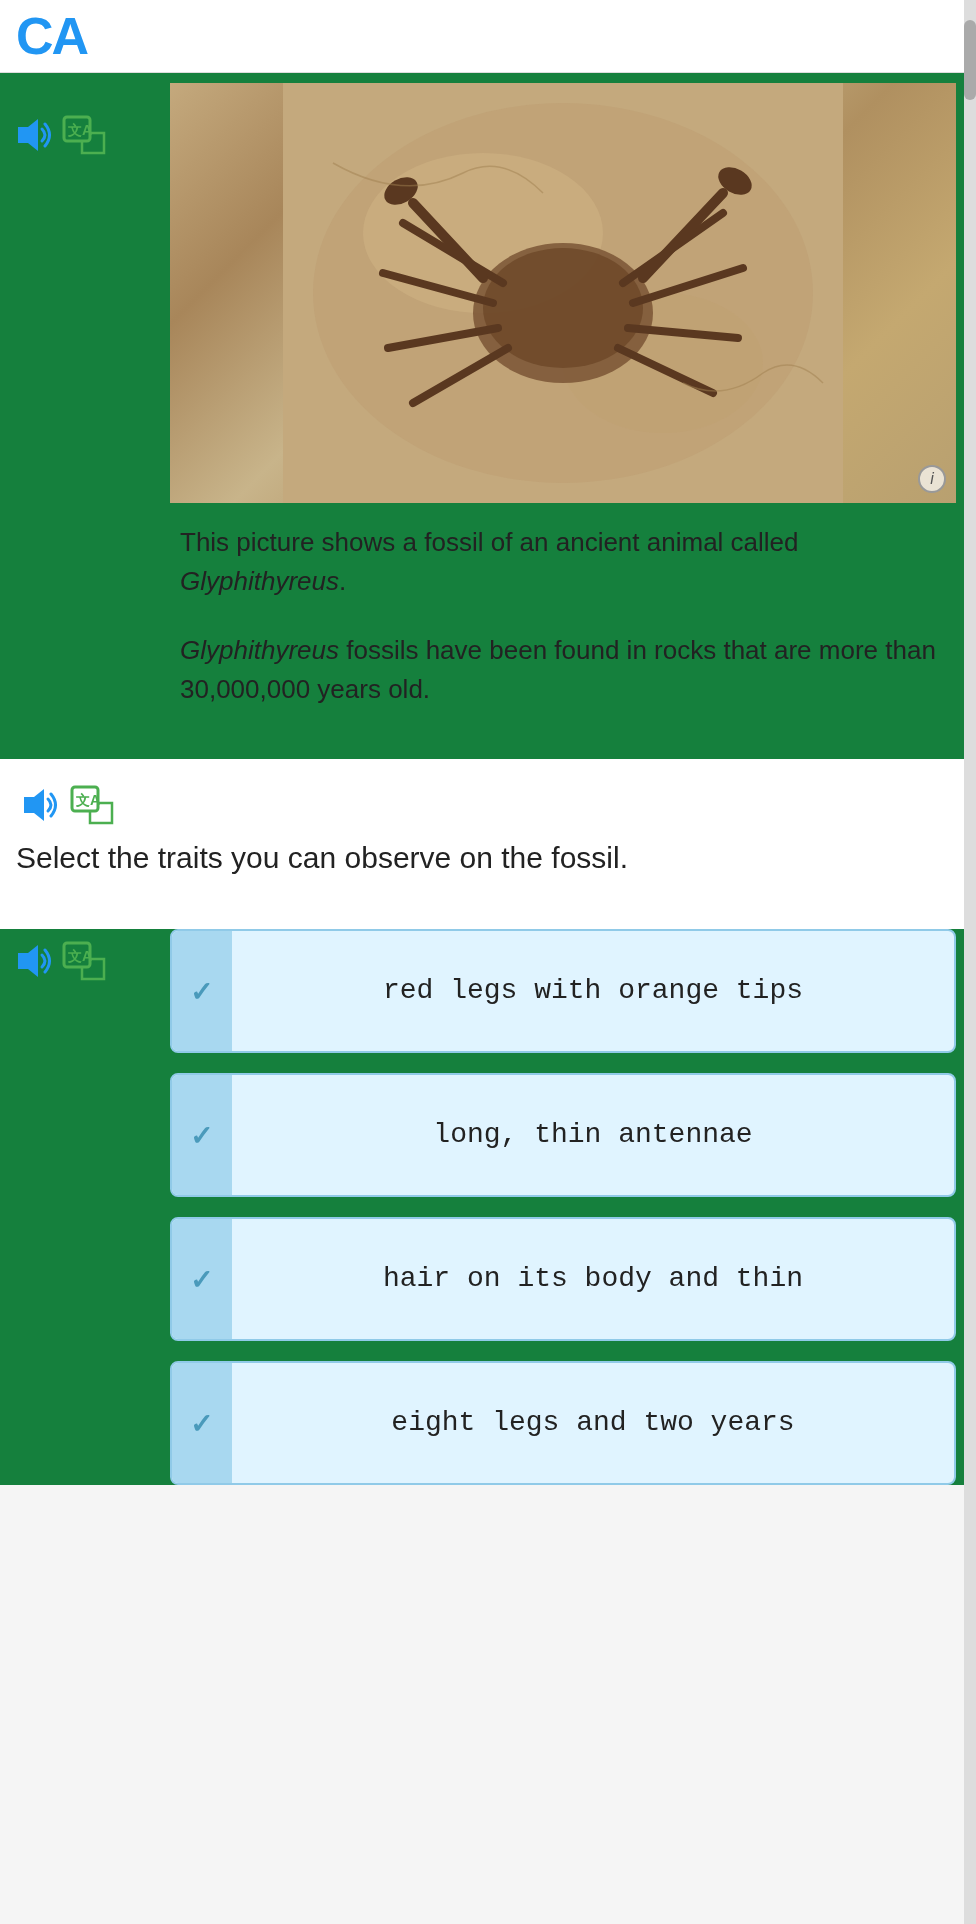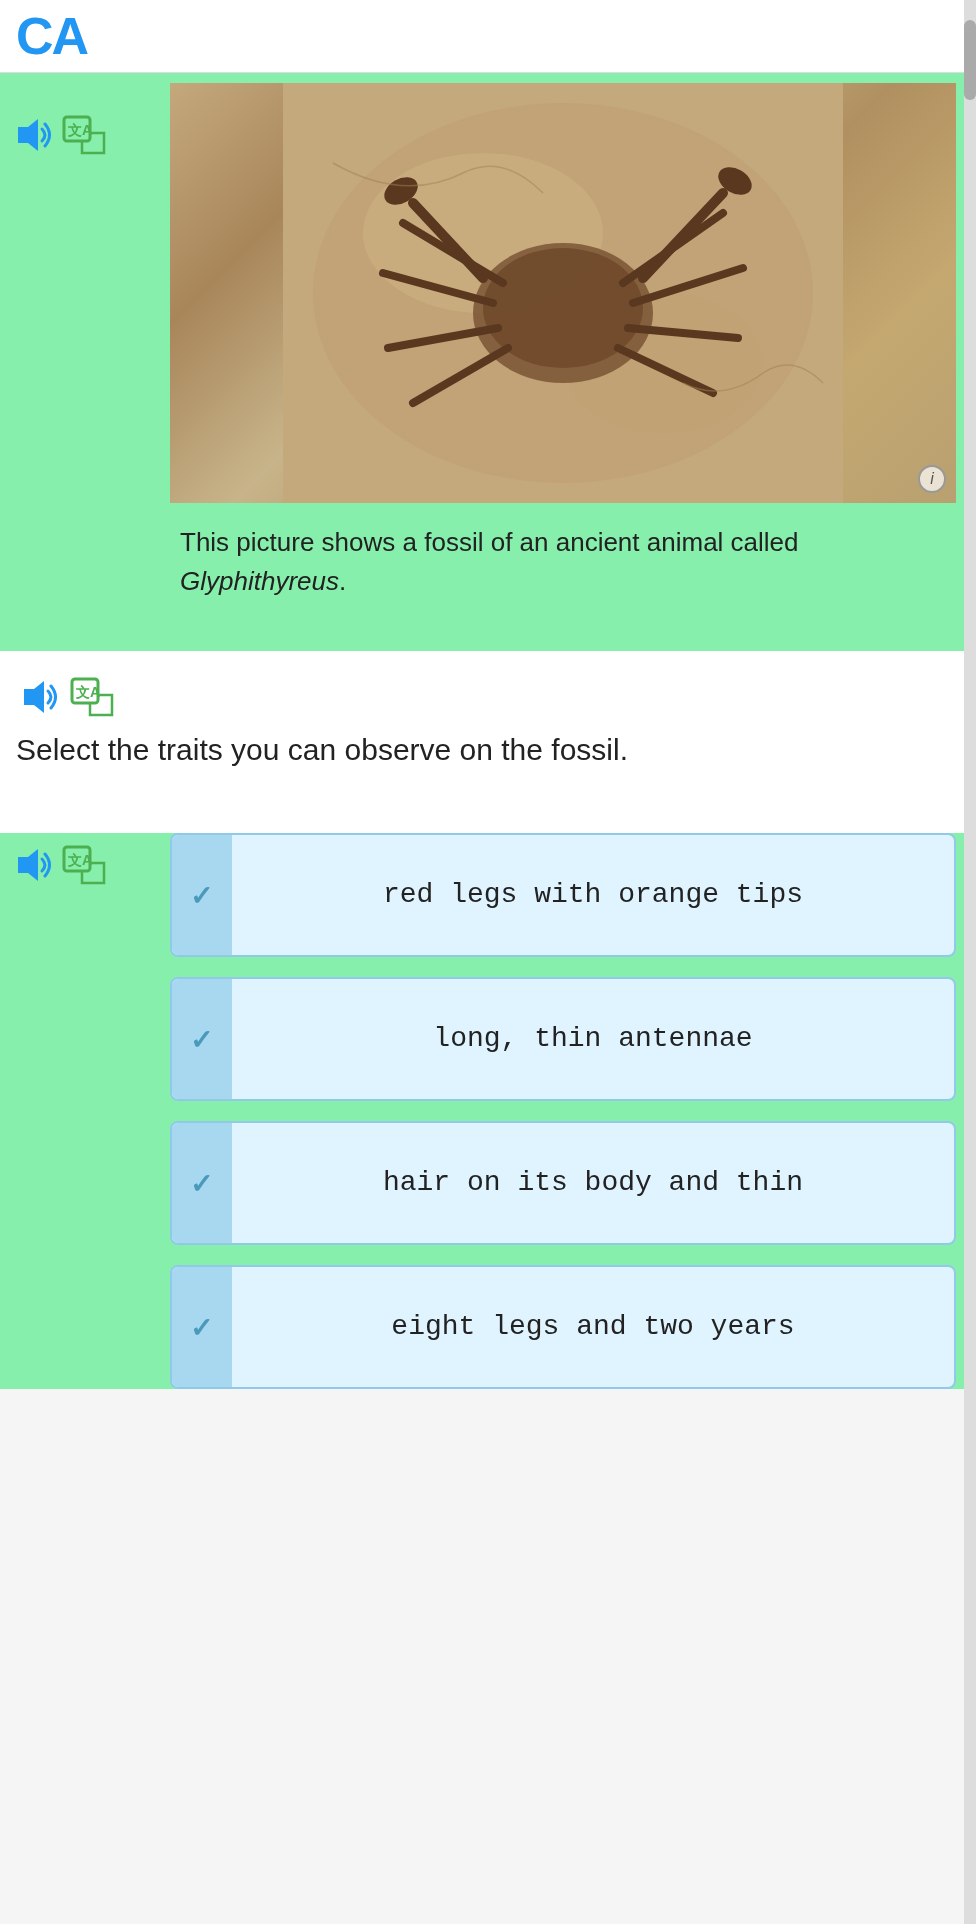--- a/index.html
+++ b/index.html
@@ -22,21 +22,21 @@
 
     .top-bar .ca-badge {
       font-size: 52px;
       font-weight: bold;
       color: #2196F3;
       letter-spacing: -2px;
       line-height: 1;
     }
 
     .content-area {
-      background: #86efac;
+      background: #15803d;
       margin: 0;
       padding: 0;
     }
 
     .fossil-image {
       width: 100%;
       height: 420px;
       background: linear-gradient(135deg, #c4a97d 0%, #a8865a 20%, #c8b48a 40%, #b09060 60%, #c4a870 80%, #b8a070 100%);
       position: relative;
       overflow: hidden;
@@ -119,21 +119,21 @@
     }
 
     .question-text em {
       font-style: italic;
     }
 
     .select-instruction {
       font-size: 30px;
       line-height: 1.4;
       color: #222;
-      margin-bottom: 42px;
+      margin-bottom: 30px;
     }
 
     .answer-options {
       margin-left: 170px;
       display: flex;
       flex-direction: column;
       gap: 20px;
       padding-right: 20px;
     }
 
@@ -280,20 +280,23 @@
         <div class="info-icon">i</div>
       </div>
     </div>
   </div>
 
   <div style="display:flex;">
     <div style="width:170px; flex-shrink:0;"></div>
     <div class="right-content">
       <p class="description-text">
         This picture shows a fossil of an ancient animal called <em>Glyphithyreus</em>.
+      </p>
+      <p class="description-text">
+        <em>Glyphithyreus</em> fossils have been found in rocks that are more than 30,000,000 years old.
       </p>
     </div>
   </div>
 
   <div class="question-section">
     <div class="question-header">
       <div class="question-controls">
         <span class="sound-icon">
           <svg viewBox="0 0 44 44" fill="none" xmlns="http://www.w3.org/2000/svg">
             <polygon points="8,14 18,14 28,6 28,38 18,30 8,30" fill="#2196F3"></polygon>

